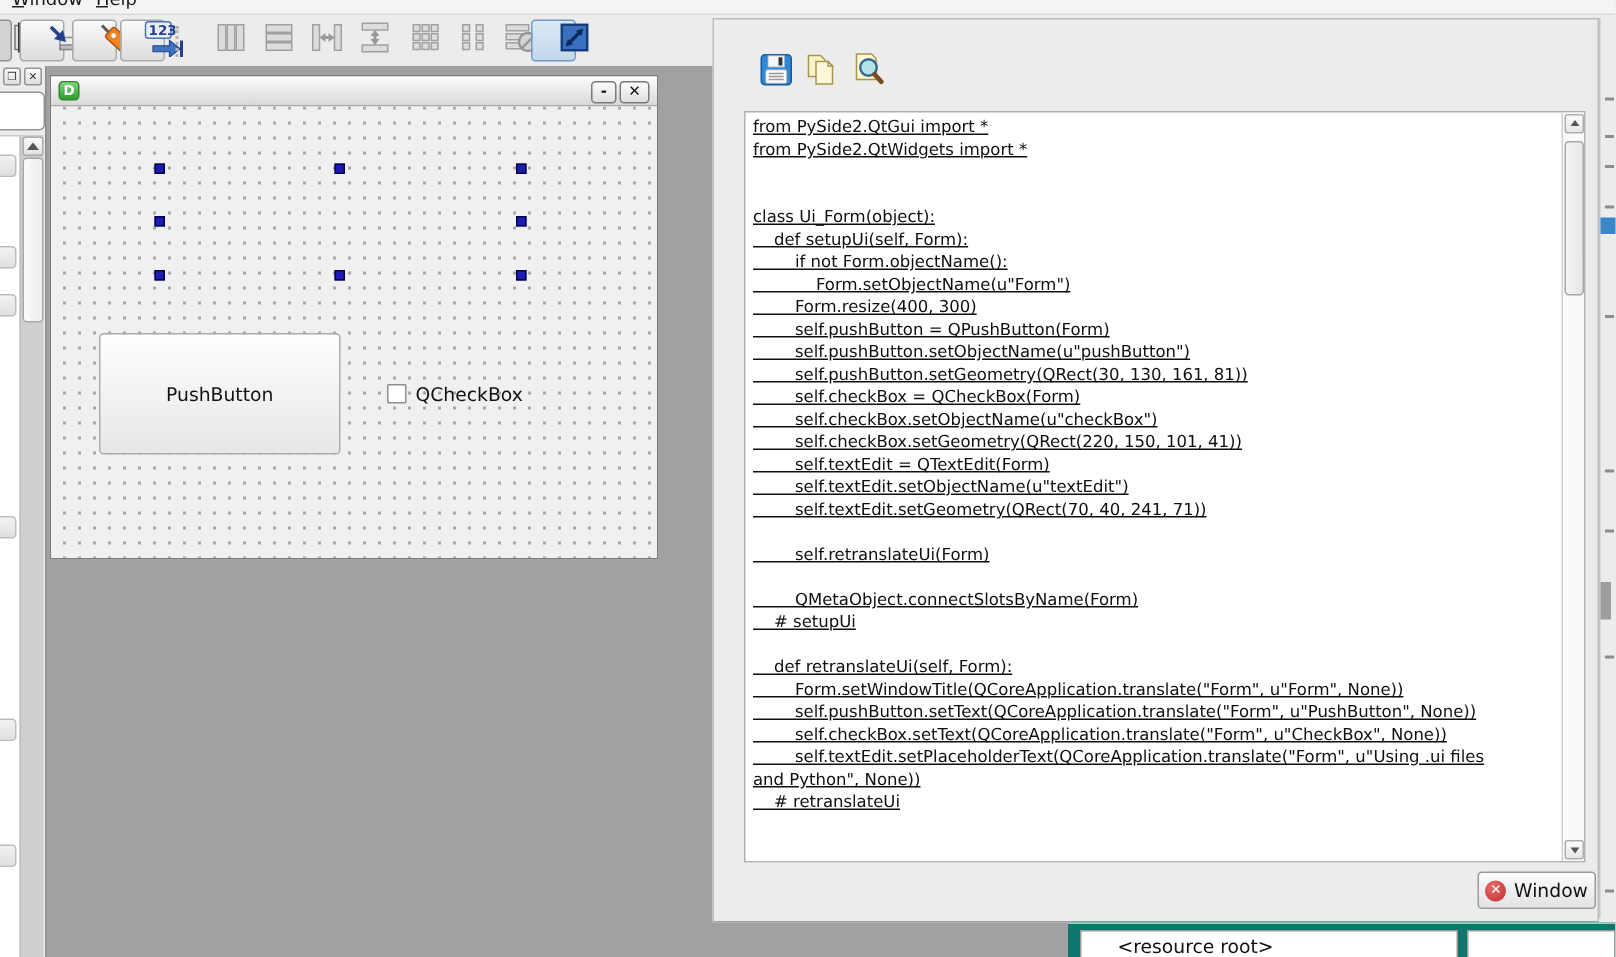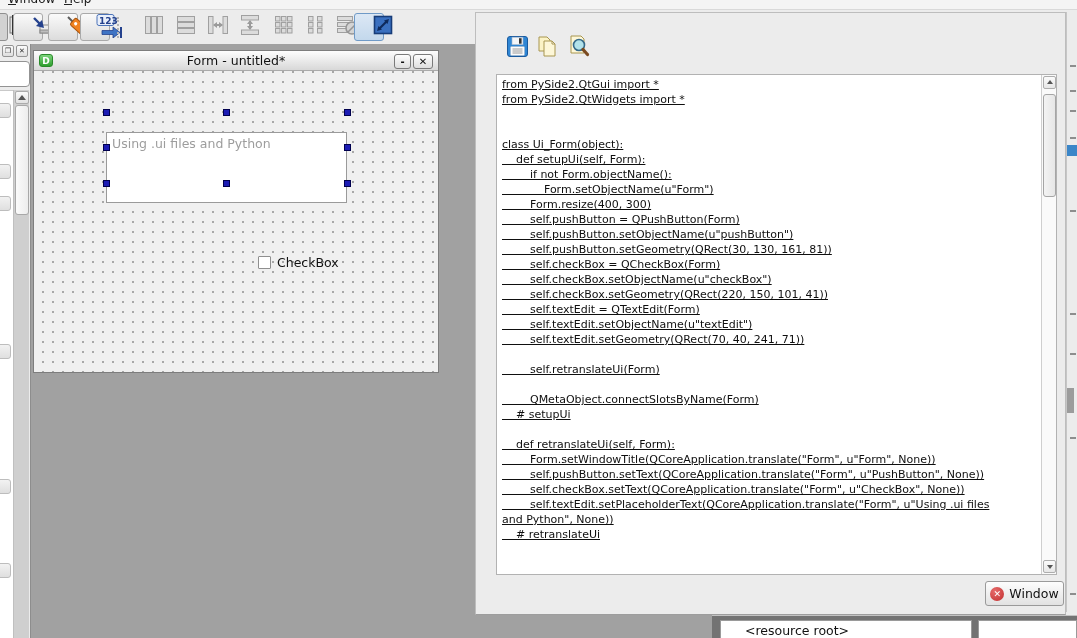--- a/index.html
+++ b/index.html
@@ -59,21 +59,21 @@
   .closebtn { position:absolute; left:509px; top:568px; width:79px; height:25px; background:linear-gradient(#fdfdfd,#e2e2e2); border:1px solid #9a9a9a; border-radius:3px; display:flex; align-items:center; justify-content:center; gap:5px; font-size:12.5px; color:#111; }
   .closeglyph { width:14px; height:14px; border-radius:50%; background:radial-gradient(circle at 35% 30%, #e66a6a, #c22f2f); color:#fff; font-size:9px; font-weight:bold; text-align:center; line-height:14px; }
 
   
   .rstrip { left:1066px; top:12px; width:11px; height:600px; background:#ececec; border-left:1px solid #c6c6c6; }
   .rdash { position:absolute; left:3px; width:6px; height:2px; background:#8d8d8d; }
   .rsel { position:absolute; left:0; top:133px; width:11px; height:11px; background:#3b86c8; }
   .rblock { position:absolute; left:0; top:376px; width:7px; height:25px; background:#9c9c9c; }
 
   
-  .resdlg { left:712px; top:615px; width:365px; height:23px; background:#737373; border-top:1px solid #c2c2c2; }
+  .resdlg { left:712px; top:615px; width:365px; height:23px; background:#0f766e; border-top:1px solid #c2c2c2; }
   .resbox { position:absolute; top:4px; height:22px; background:#fff; border:1px solid #9a9a9a; border-bottom:none; }
   .restext { position:absolute; left:24px; top:2px; font-size:12.5px; color:#111; }
 </style>
 </head>
 <body>
 
 <div class="abs menubar">
   <span class="mitem" style="left:8px">Window</span>
   <span class="mitem" style="left:64px">Help</span>
   <i class="accel" style="left:8px"></i>
@@ -246,38 +246,35 @@
     <div class="wb-up">
         <div class="tri-up"></div>
       </div>
     <div class="wb-thumb"></div>
   </div>
 </div>
 
 <div class="abs formwin">
   <div class="titlebar">
     <div class="dlogo">D</div>
-    <div class="ftitle">Form - untitled*</div>
     <div class="winbtn" style="right:27px; width:17px">-</div>
     <div class="winbtn" style="right:5px; width:20px">✕</div>
   </div>
   <div class="formbody">
-    <div class="textedit">
-      <span>Using .ui files and Python</span>
-    </div>
     <div class="handle" style="left:69px;  top:38px"></div>
     <div class="handle" style="left:189px; top:38px"></div>
     <div class="handle" style="left:310px; top:38px"></div>
     <div class="handle" style="left:69px;  top:73px"></div>
     <div class="handle" style="left:310px; top:73px"></div>
     <div class="handle" style="left:69px;  top:109px"></div>
     <div class="handle" style="left:189px; top:109px"></div>
     <div class="handle" style="left:310px; top:109px"></div>
+    <div class="pushbtn">PushButton</div>
     <div class="cb-ind"></div>
-    <div class="cb-label">CheckBox</div>
+    <div class="cb-label">QCheckBox</div>
   </div>
 </div>
 
 <div class="abs dialog">
   <div class="dlg-tbtn" style="left:28px">
     <span>
       <svg width="23" height="23">
         <rect x="1.5" y="1.5" width="20" height="20" rx="2.5" fill="#2f86d4" stroke="#1a5a9e"></rect>
         <rect x="6" y="2.2" width="11" height="7.5" fill="#f4f6f8" stroke="#9fb3c8" stroke-width="0.6"></rect>
         <rect x="13" y="3.2" width="2.6" height="5.5" fill="#333"></rect>

